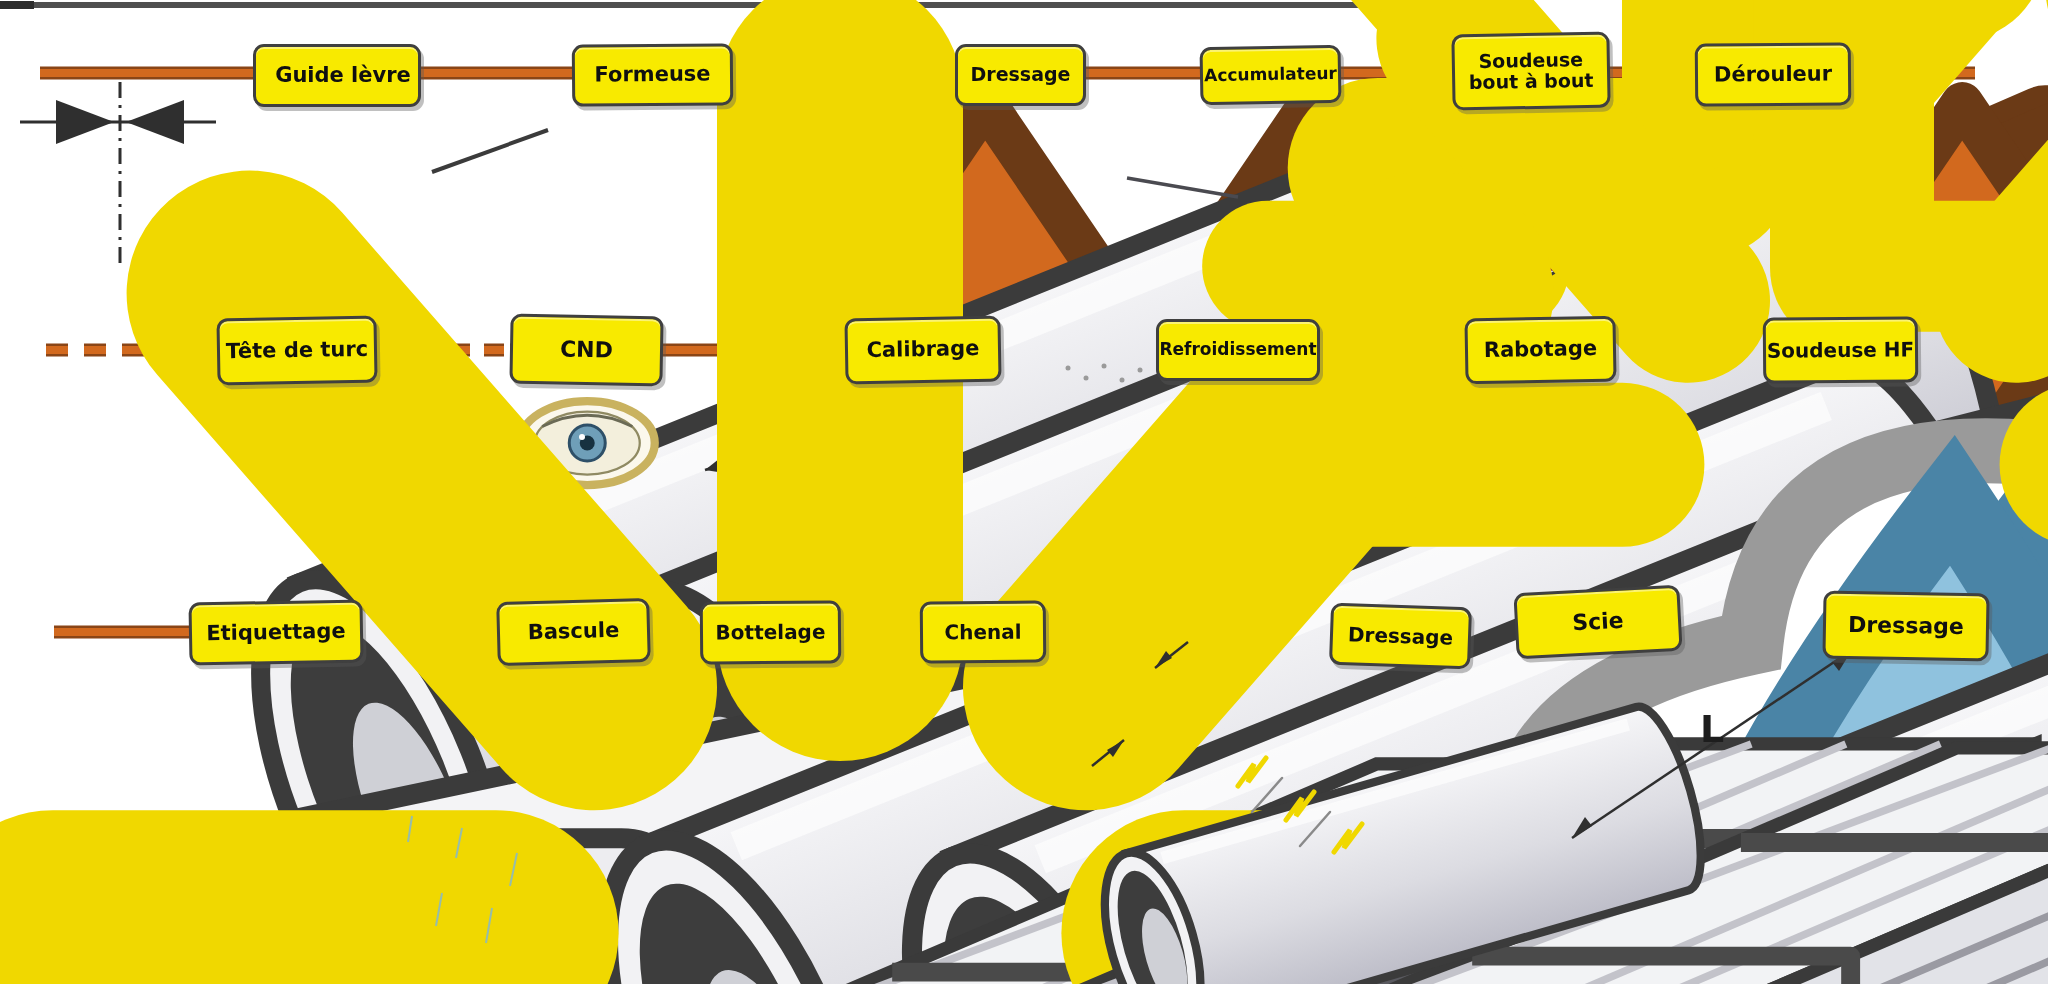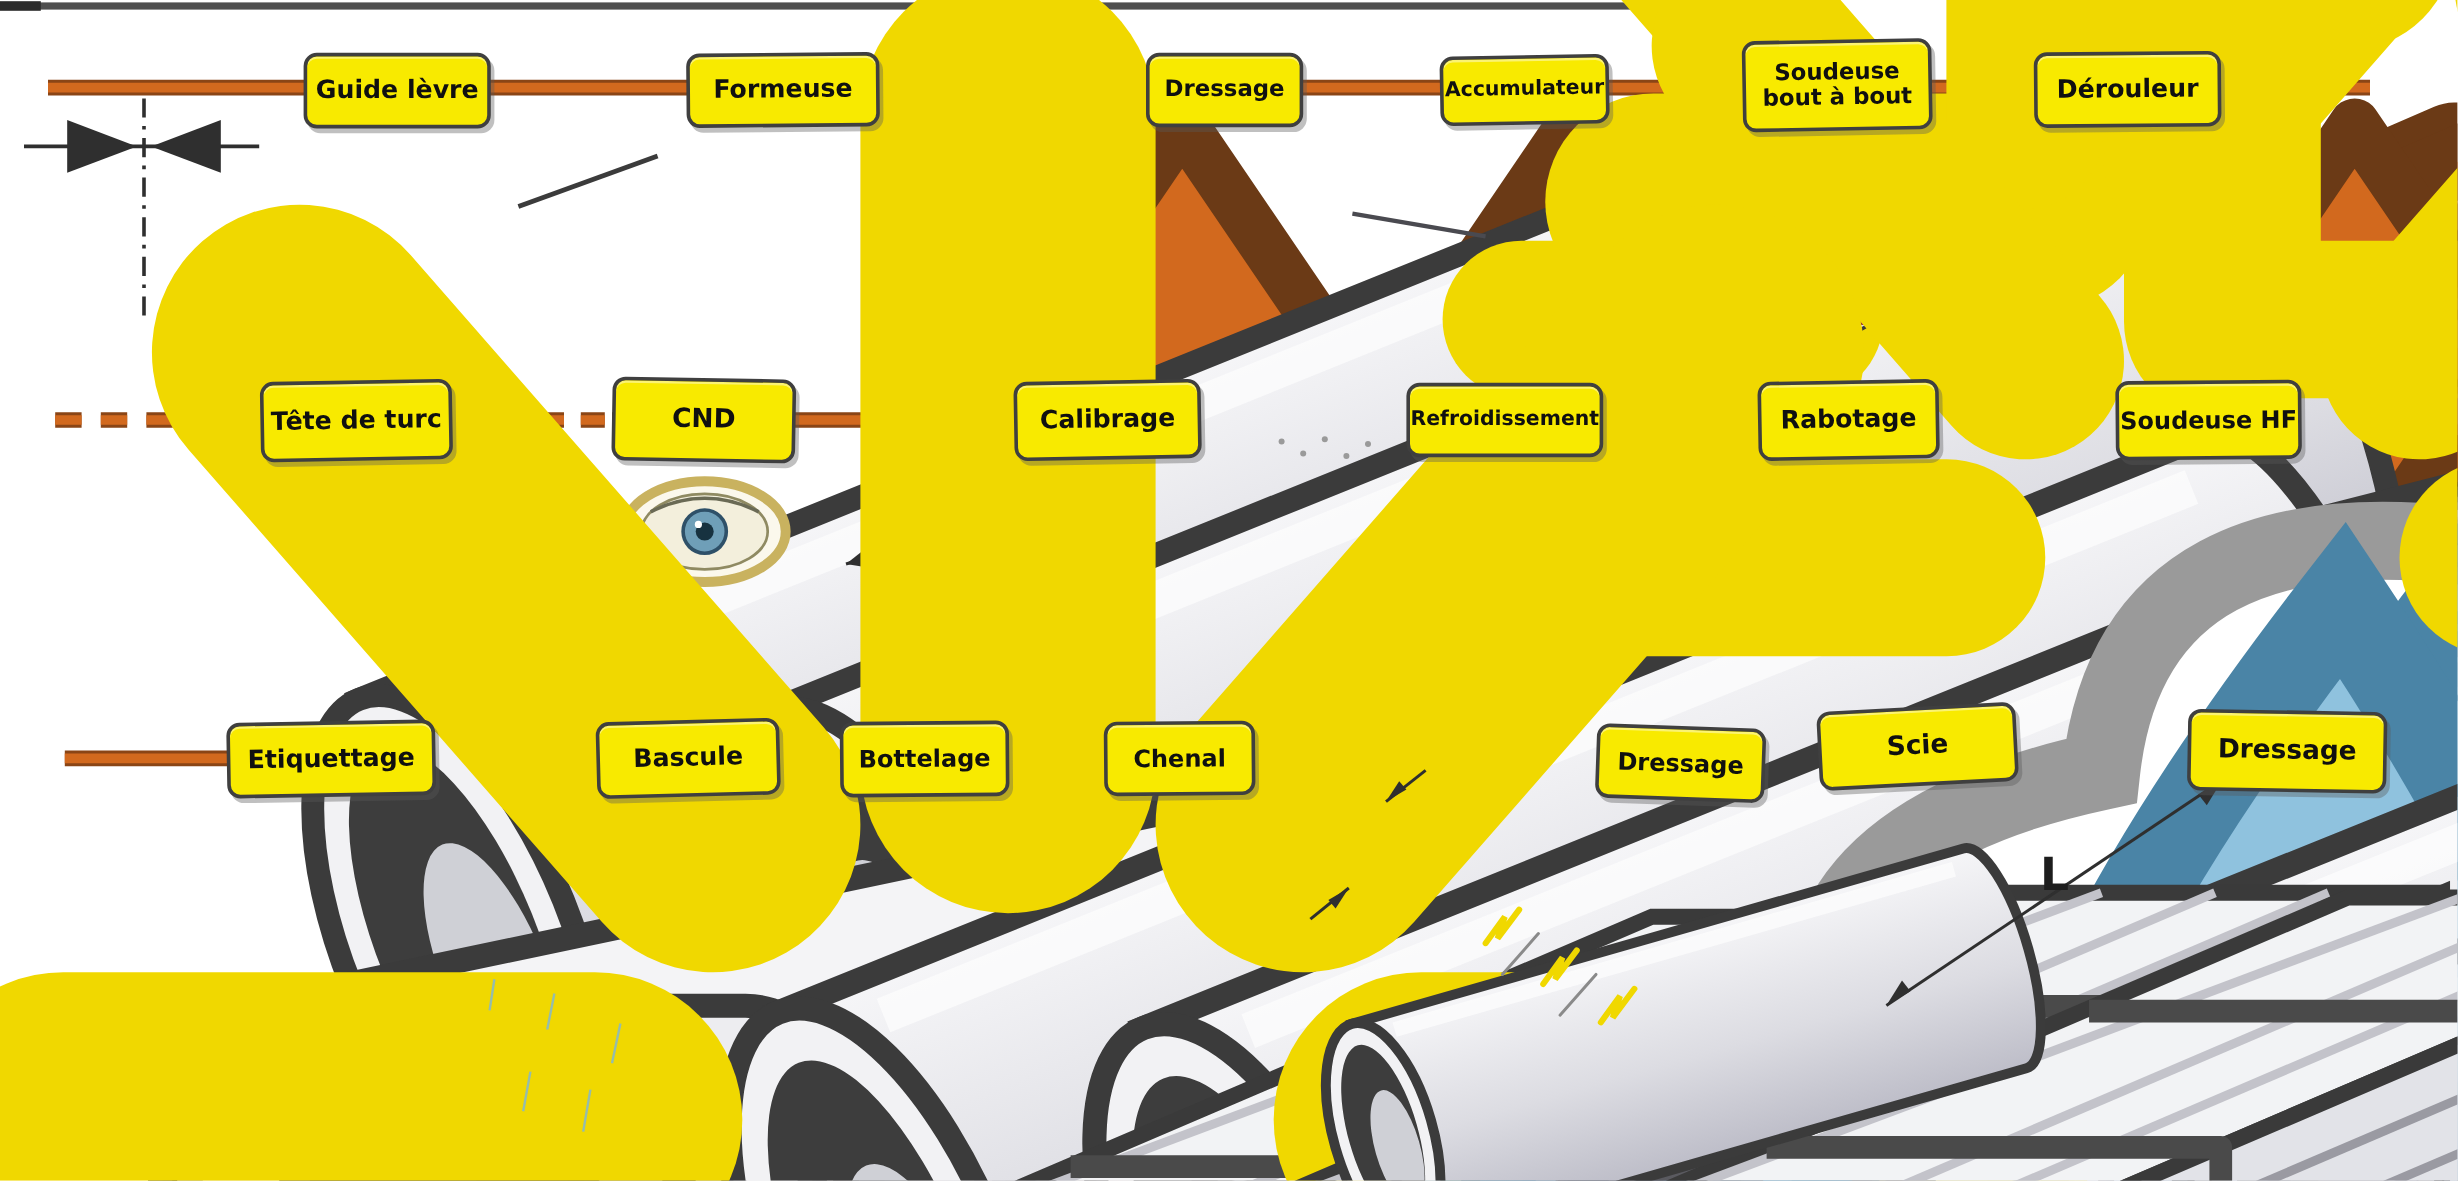--- a/index.html
+++ b/index.html
@@ -349,31 +349,31 @@
       <polygon points="1572,838 1592,826 1585,817" fill="#2f2f2f"></polygon>
       <polygon points="1852,650 1832,662 1839,671" fill="#2f2f2f"></polygon>
       <text x="1700" y="742" font-size="38" font-weight="bold" fill="#1d1d1d">L</text>
     </g>
   </g>
   <g transform="translate(1700,658) rotate(8)">
     <use href="#sqtube"></use>
   </g>
 </svg>
 
-  <div class="box f21" style="left:253px;top:44px;width:150px;height:57px;">Guide lèvre</div>
+  <div class="box f21" style="left:253px;top:44px;width:150px;height:57px;padding-left:12px;">Guide lèvre</div>
   <div class="box f21" style="left:572px;top:44px;width:155px;height:56px;transform:rotate(-0.5deg);">Formeuse</div>
   <div class="box f19" style="left:955px;top:44px;width:125px;height:56px;">Dressage</div>
   <div class="box f17" style="left:1200px;top:46px;width:135px;height:52px;transform:rotate(-1deg);">Accumulateur</div>
   <div class="box f19" style="left:1452px;top:33px;width:140px;height:70px;transform:rotate(-1deg);padding:0 6px;">Soudeuse bout à bout</div>
   <div class="box f21" style="left:1695px;top:43px;width:150px;height:57px;transform:rotate(-0.5deg);">Dérouleur</div>
 
   <div class="box f21" style="left:217px;top:317px;width:154px;height:61px;transform:rotate(-1deg);">Tête de turc</div>
   <div class="box f22" style="left:510px;top:315px;width:147px;height:64px;transform:rotate(1deg);">CND</div>
   <div class="box f21" style="left:845px;top:317px;width:150px;height:60px;transform:rotate(-1deg);">Calibrage</div>
-  <div class="box f17" style="left:1156px;top:319px;width:158px;height:56px;margin-left:16px;">Refroidissement</div>
+  <div class="box f17" style="left:1156px;top:319px;width:158px;height:56px;">Refroidissement</div>
   <div class="box f21" style="left:1465px;top:317px;width:145px;height:60px;transform:rotate(-1deg);">Rabotage</div>
   <div class="box f20" style="left:1763px;top:317px;width:149px;height:60px;transform:rotate(-0.5deg);">Soudeuse HF</div>
 
   <div class="box f21" style="left:189px;top:601px;width:168px;height:57px;transform:rotate(-1deg);">Etiquettage</div>
   <div class="box f21" style="left:497px;top:600px;width:147px;height:58px;transform:rotate(-1.5deg);">Bascule</div>
   <div class="box f20" style="left:700px;top:601px;width:135px;height:57px;transform:rotate(-0.5deg);">Bottelage</div>
   <div class="box f20" style="left:920px;top:601px;width:120px;height:56px;transform:rotate(-0.5deg);">Chenal</div>
   <div class="box f20" style="left:1330px;top:605px;width:135px;height:56px;transform:rotate(2deg);">Dressage</div>
   <div class="box f22" style="left:1515px;top:589px;width:160px;height:60px;transform:rotate(-3deg);">Scie</div>
   <div class="box f22" style="left:1823px;top:592px;width:160px;height:62px;transform:rotate(1deg);">Dressage</div>

